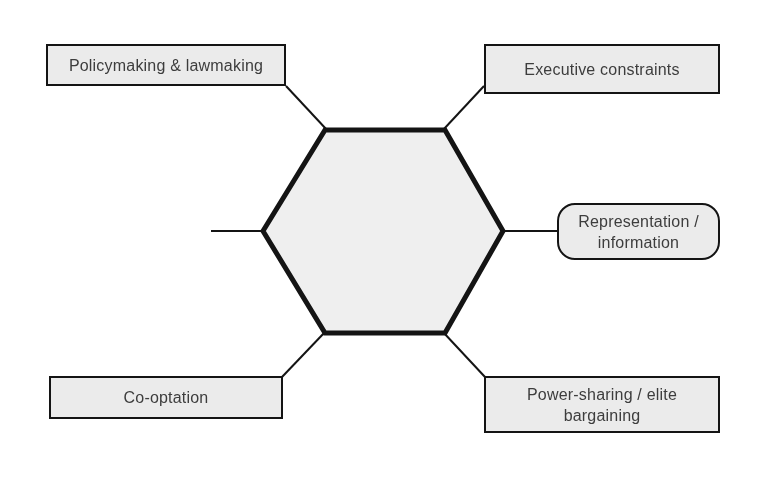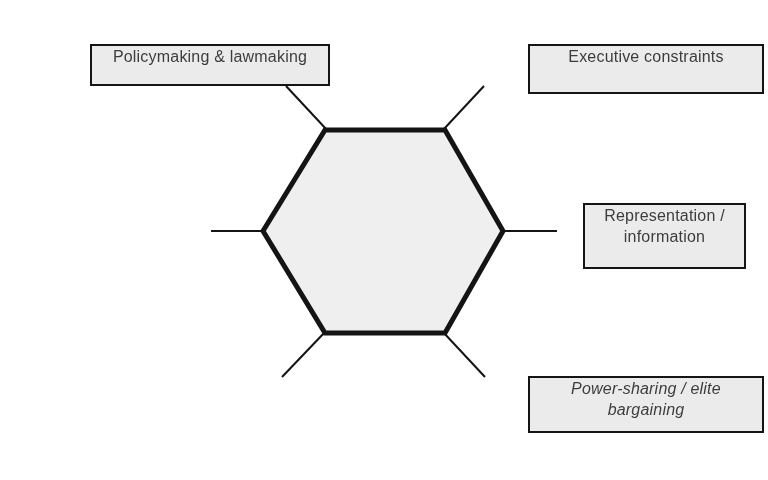--- a/index.html
+++ b/index.html
@@ -18,37 +18,37 @@
   .shapes-layer {
     position: absolute;
     left: 0; top: 0;
     width: 768px; height: 480px;
   }
   .node {
     position: absolute;
     background: #ebebeb;
     border: 2px solid #141414;
     display: flex;
+    align-items: center;
     justify-content: center;
     text-align: center;
-    margin-left: 44px;
   }
   .node-label {
     color: #3d3d3d;
     font-size: 16px;
     line-height: 21px;
     letter-spacing: 0.2px;
     white-space: pre-line;
   }
   .node-top-left     { left: 46px;  top: 44px;  width: 240px; height: 42px; }
   .node-top-right    { left: 484px; top: 44px;  width: 236px; height: 50px; }
   .node-middle-left  { left: 50px;  top: 203px; width: 161px; height: 57px; }
-  .node-middle-right { left: 539px; top: 203px; width: 163px; height: 66px; }
+  .node-middle-right { left: 557px; top: 203px; width: 163px; height: 57px; border-radius: 18px; }
   .node-bottom-left  { left: 49px;  top: 376px; width: 234px; height: 43px; }
-  .node-bottom-right { left: 484px; top: 376px; width: 236px; height: 57px; font-style: italic; }
+  .node-bottom-right { left: 484px; top: 376px; width: 236px; height: 57px; }
 </style>
 </head>
 <body>
 
 <div class="canvas">
 
   <svg class="shapes-layer" width="768" height="480" viewBox="0 0 768 480">
     <line x1="286" y1="86" x2="327" y2="130" stroke="#141414" stroke-width="2"></line>
     <line x1="484" y1="86" x2="443" y2="130" stroke="#141414" stroke-width="2"></line>
     <line x1="211" y1="231" x2="266" y2="231" stroke="#141414" stroke-width="2"></line>
@@ -65,19 +65,22 @@
   <div class="node node-top-right">
     <span class="node-label">Executive constraints</span>
   </div>
 
 
   <div class="node node-middle-right">
     <span class="node-label">Representation /
 information</span>
   </div>
 
+  <div class="node node-bottom-left">
+    <span class="node-label">Co-optation</span>
+  </div>
 
   <div class="node node-bottom-right">
     <span class="node-label">Power-sharing / elite
 bargaining</span>
   </div>
 
 </div>
 
 </body></html>

